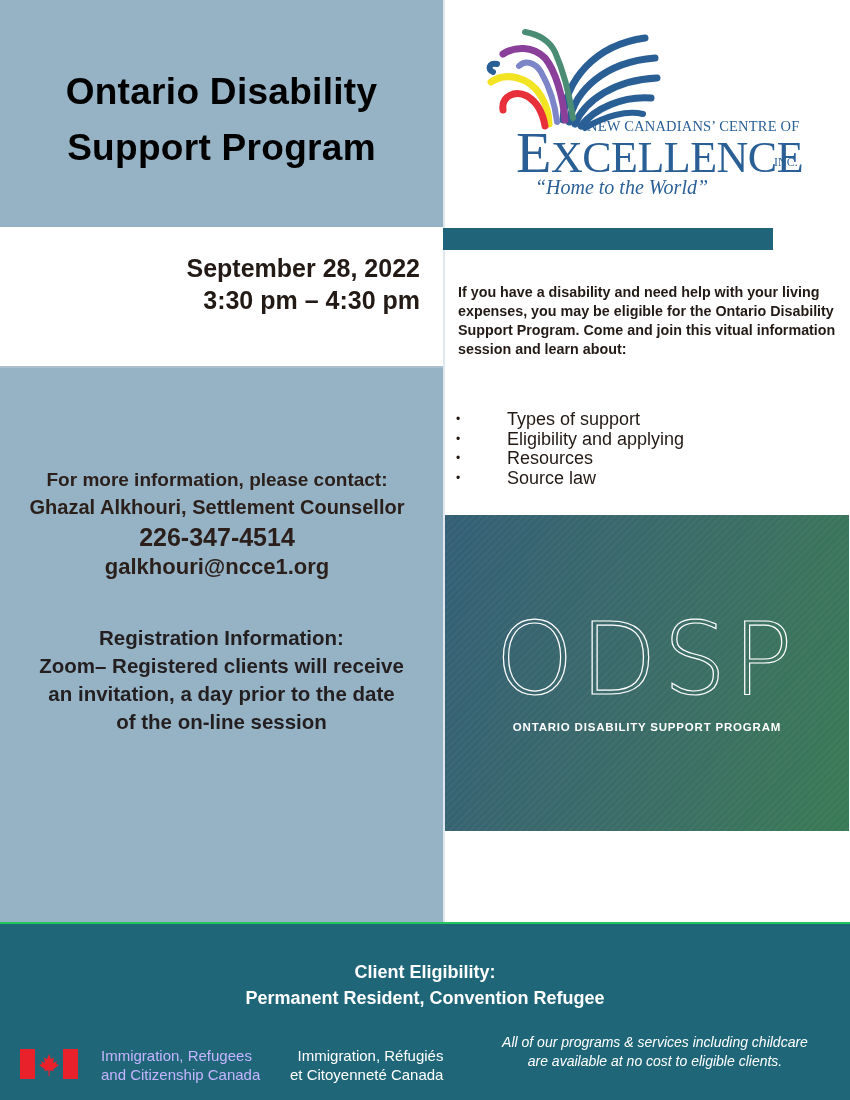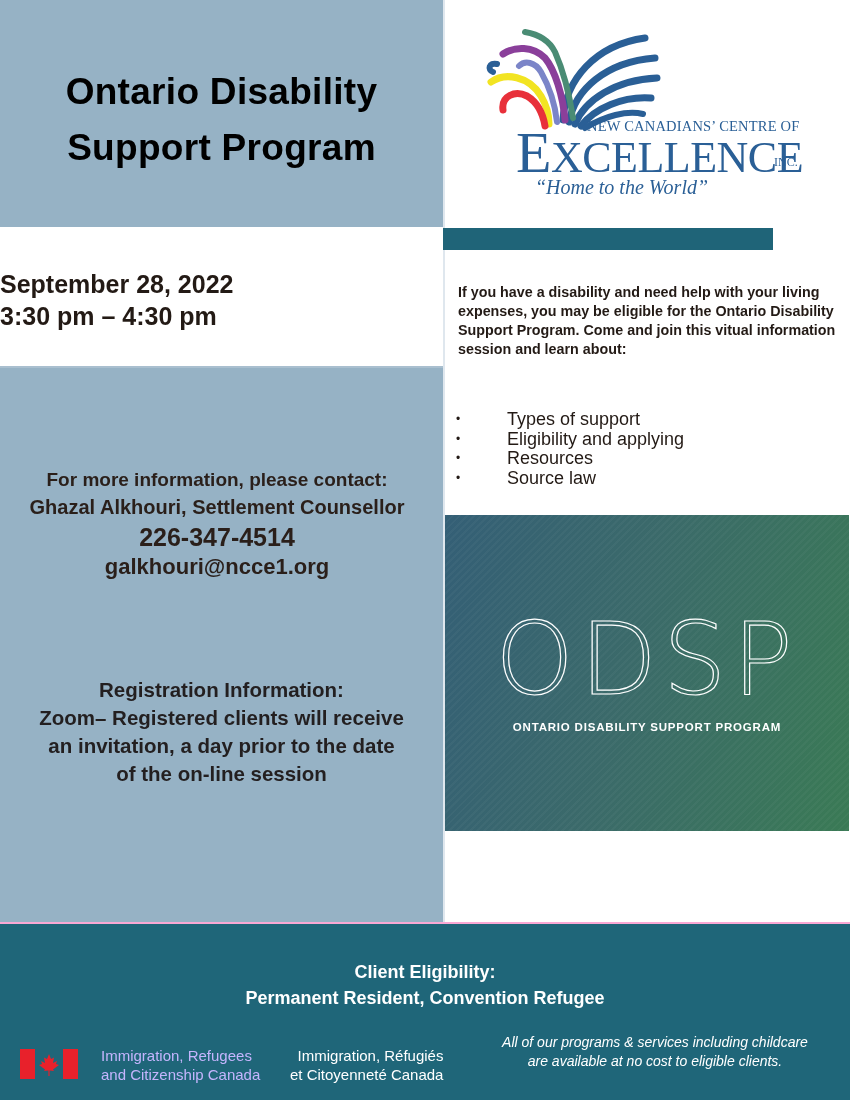--- a/index.html
+++ b/index.html
@@ -4,49 +4,49 @@
 <style>
   html, body { margin:0; padding:0; }
   body { width:850px; height:1100px; position:relative; overflow:hidden; background:#ffffff; font-family:"Liberation Sans", sans-serif; }
   .abs { position:absolute; }
   .left-top { left:0; top:0; width:443px; height:227px; background:#96b2c5; }
   .left-mid { left:0; top:227px; width:443px; height:139px; background:#ffffff; }
   .left-bot { left:0; top:366px; width:443px; height:556px; background:#96b2c5; border-top:2px solid #a9bfcf; box-sizing:border-box; }
   .divider-v { left:443px; top:0; width:2px; height:922px; background:#dfe7ee; }
   .title { left:0; top:64px; width:443px; text-align:center; font-weight:bold; font-size:37px; line-height:56px; color:#000; letter-spacing:0.3px; }
   .title span { display:block; }
-  .date-block { left:0; top:252px; width:420px; text-align:left; font-weight:bold; font-size:25px; line-height:32px; color:#231a15;margin-top:16px; }
+  .date-block { left:0; top:252px; width:420px; text-align:right; font-weight:bold; font-size:25px; line-height:32px; color:#231a15; }
   .date-block span { display:block; }
   .contact { left:0; top:467px; width:434px; text-align:center; font-weight:bold; color:#2a1f1a; }
   .contact .l1 { font-size:19px; line-height:26px; }
   .contact .l2 { font-size:20px; line-height:28px; }
   .contact .l3 { font-size:25px; line-height:29px; margin-top:2px; }
   .contact .l4 { font-size:22px; line-height:29px; }
-  .reg { left:0; top:676px; width:443px; text-align:center; font-weight:bold; font-size:20.5px; line-height:28px; color:#231f20; }
+  .reg { left:0; top:624px; width:443px; text-align:center; font-weight:bold; font-size:20.5px; line-height:28px; color:#231f20; }
   .reg span { display:block; }
 
   .logo { left:445px; top:0; width:405px; height:228px; }
   .logo .org1 { position:absolute; left:142px; top:118px; font-family:"Liberation Serif", serif; font-size:14.5px; color:#2a5f96; letter-spacing:0.2px; }
   .logo .org2 { position:absolute; left:71px; top:128px; font-family:"Liberation Serif", serif; font-size:44px; color:#2a5f96; letter-spacing:-0.5px; line-height:50px; }
   .logo .org2 .big { font-size:58px; }
   .logo .inc { position:absolute; left:329px; top:155px; font-family:"Liberation Serif", serif; font-size:12px; color:#2a5f96; }
   .logo .slogan { position:absolute; left:0; width:333px; top:176px; text-align:center; font-family:"Liberation Serif", serif; font-style:italic; font-size:20px; color:#2a5f96; padding-left:20px; box-sizing:border-box; }
   .teal-bar { left:443px; top:228px; width:330px; height:22px; background:#1f6478; }
 
   .intro { left:458px; top:283px; width:380px; font-weight:bold; font-size:14.3px; line-height:19px; color:#231a15; }
   .bullets { left:456px; top:410px; width:380px; margin:0; padding:0; list-style:none; }
   .bullets li { position:relative; font-size:18px; line-height:19.5px; color:#231a15; padding-left:51px; }
   .bullets li .dot { position:absolute; left:0; top:0; font-size:12px; }
 
   .odsp { left:445px; top:515px; width:404px; height:316px; background:linear-gradient(105deg,#345f76 0%,#3b6a6a 45%,#3a7a55 100%); overflow:hidden; }
   .odsp::after { content:""; position:absolute; inset:0; background:repeating-linear-gradient(135deg, rgba(255,255,255,0.03) 0 2px, rgba(0,0,0,0) 2px 5px); }
   .odsp .big { position:absolute; left:0; width:404px; top:90px; text-align:center; font-family:"DejaVu Sans", sans-serif; font-weight:200; font-size:100px; letter-spacing:6px; color:transparent; -webkit-text-stroke:1.2px #ffffff; line-height:110px; }
   .odsp .sub { position:absolute; left:0; width:404px; top:206px; text-align:center; font-weight:bold; font-size:11.5px; letter-spacing:0.8px; color:#ffffff; }
 
-  .footer { left:0; top:922px; width:850px; height:178px; background:#1f6679; border-top:2px solid #f9a8d4; box-sizing:border-box; }
+  .footer { left:0; top:922px; width:850px; height:178px; background:#1f6679; border-top:2px solid #22c55e; box-sizing:border-box; }
   .elig { position:absolute; left:0; width:850px; top:35px; text-align:center; color:#ffffff; font-weight:bold; font-size:18px; line-height:26px; }
   .elig span { display:block; }
   .flag { position:absolute; left:20px; top:125px; width:58px; height:30px; }
   .ircc-en { position:absolute; left:101px; top:122px; color:#c4b5fd; font-size:15px; line-height:19px; }
   .ircc-fr { position:absolute; left:290px; top:122px; color:#ffffff; font-size:15px; line-height:19px;text-align:right; }
   .ircc-en span, .ircc-fr span { display:block; }
   .nocost { position:absolute; left:480px; width:350px; top:109px; text-align:center; color:#ffffff; font-style:italic; font-size:14px; line-height:19px; }
   .nocost span { display:block; }
 </style>
 </head>

